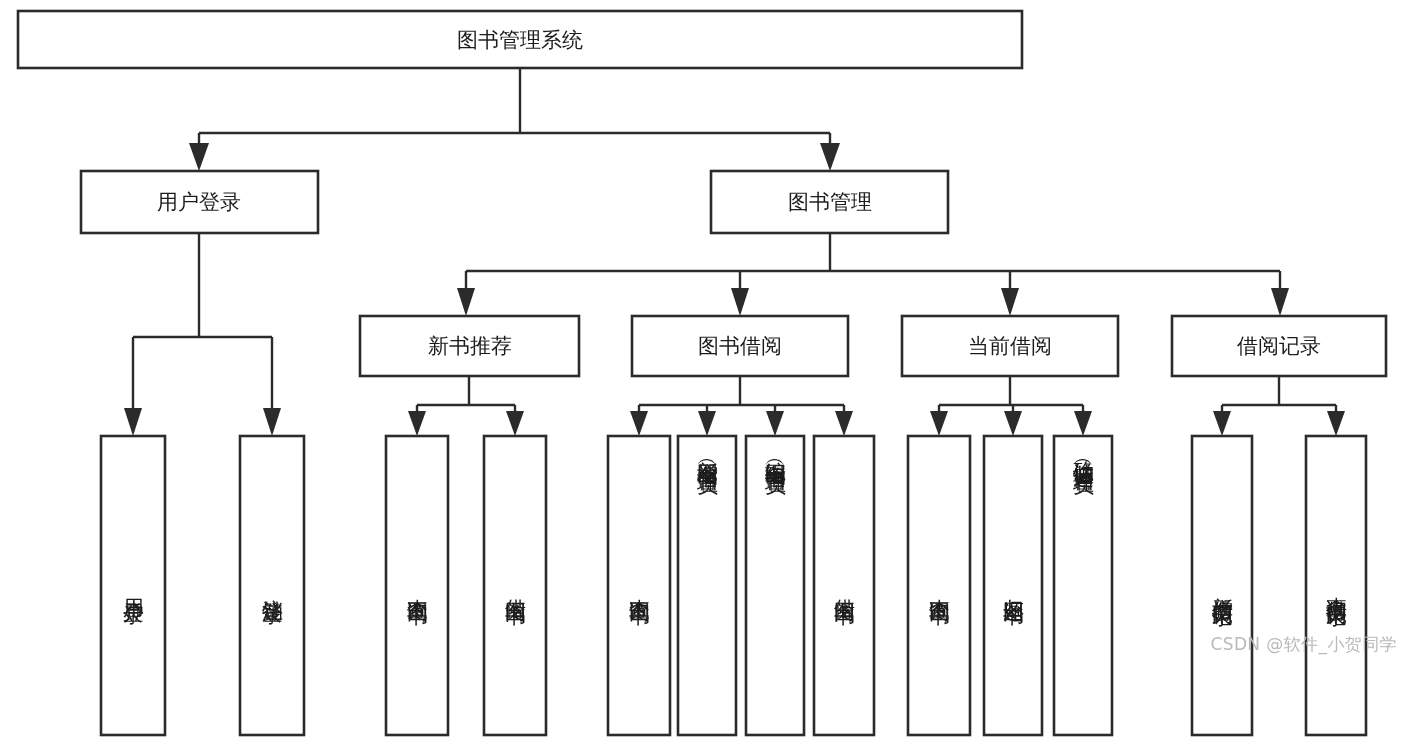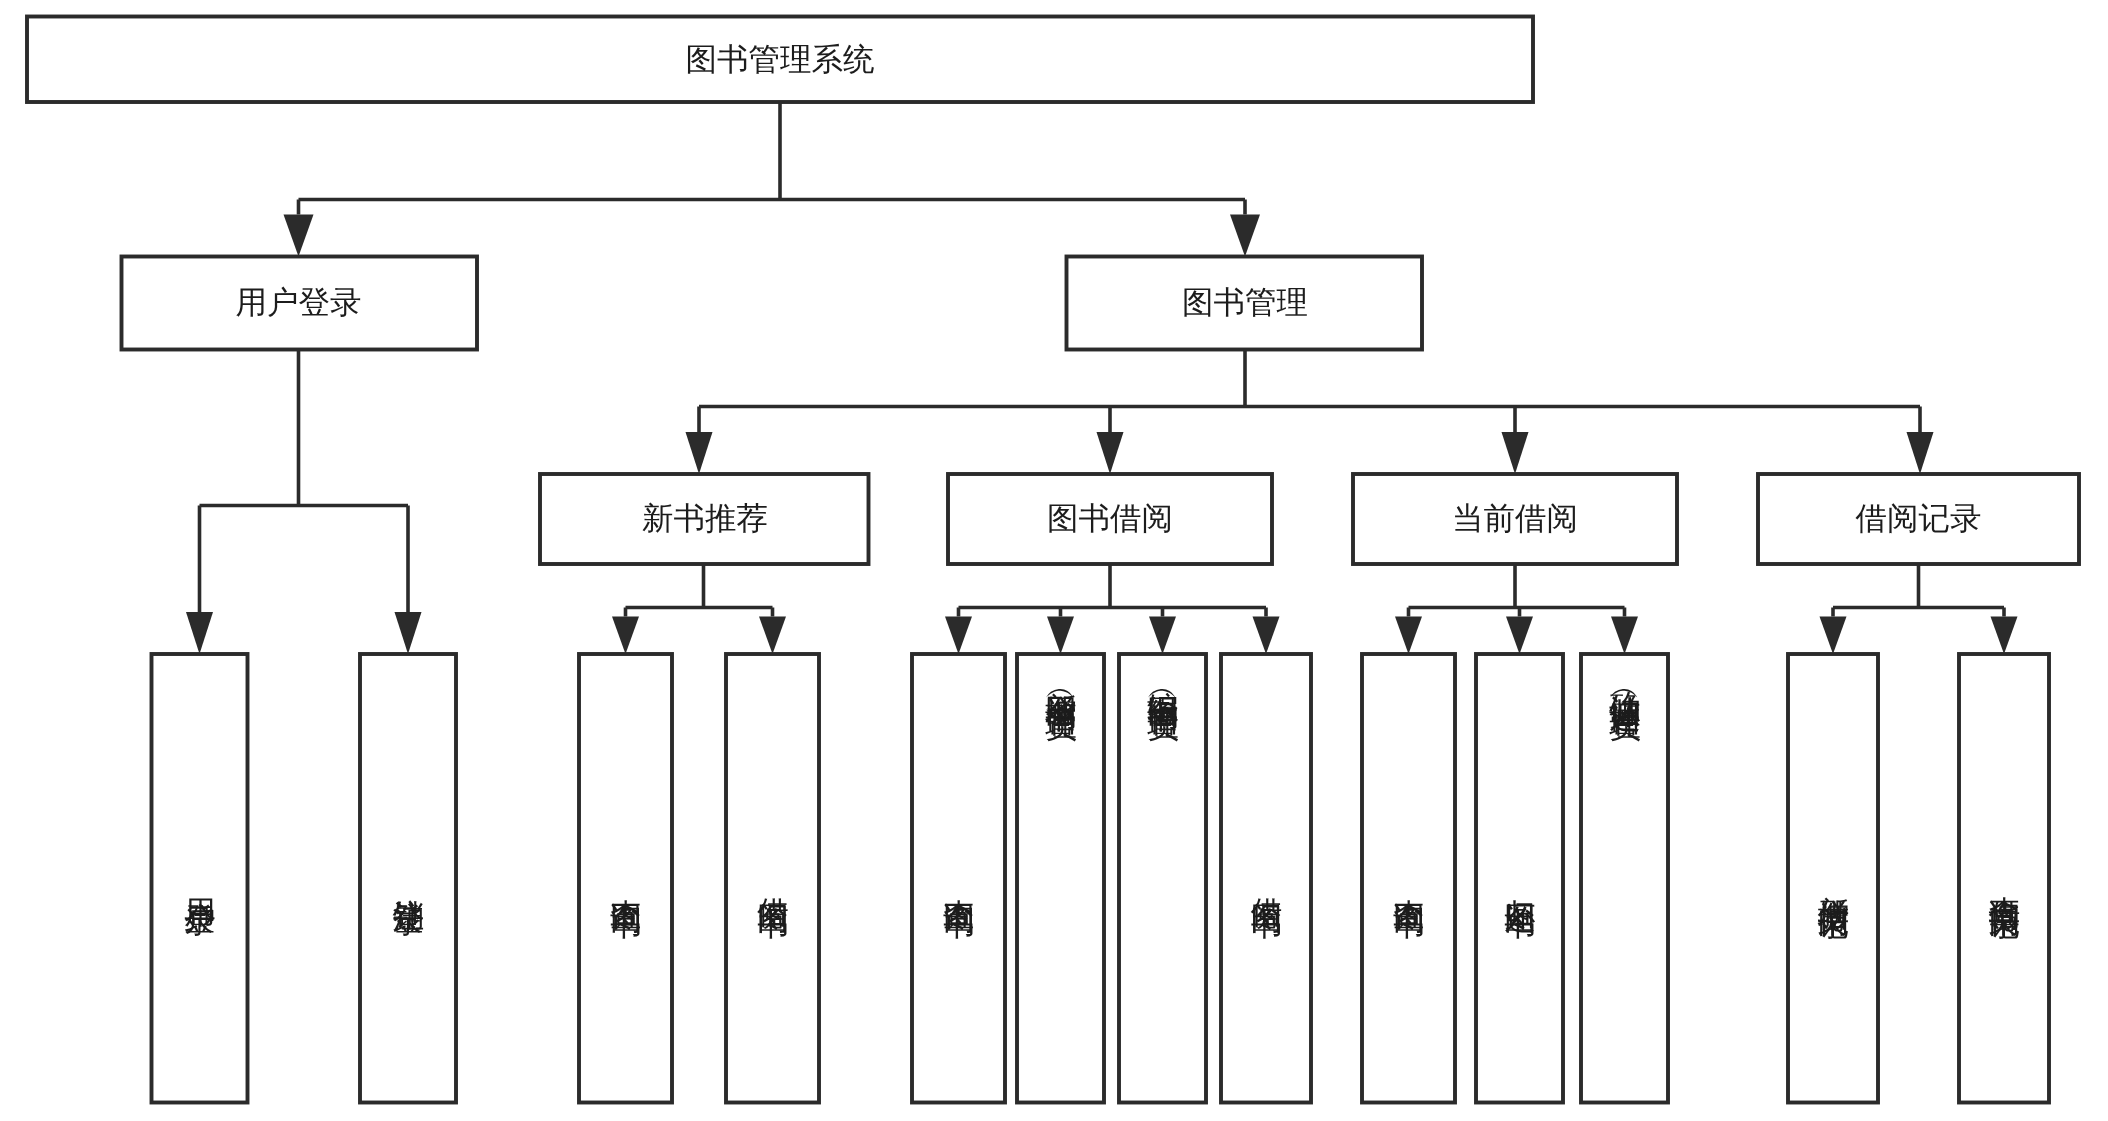--- a/index.html
+++ b/index.html
@@ -231,13 +231,14 @@
   <div class="vnode" style="left:1054px; top:436px; width:58px; height:299px; align-items:flex-start;">
     <span class="vnode-text" style="margin-top:8px;">确认归还（管理员）</span>
   </div>
   <div class="vnode" style="left:1192px; top:436px; width:60px; height:299px;">
     <span class="vnode-text">新增借阅记录</span>
   </div>
   <div class="vnode" style="left:1306px; top:436px; width:60px; height:299px;">
     <span class="vnode-text">查询借阅记录</span>
   </div>
 
+  <div id="watermark">CSDN @软件_小贺同学</div>
 </div>
 
 </body></html>

